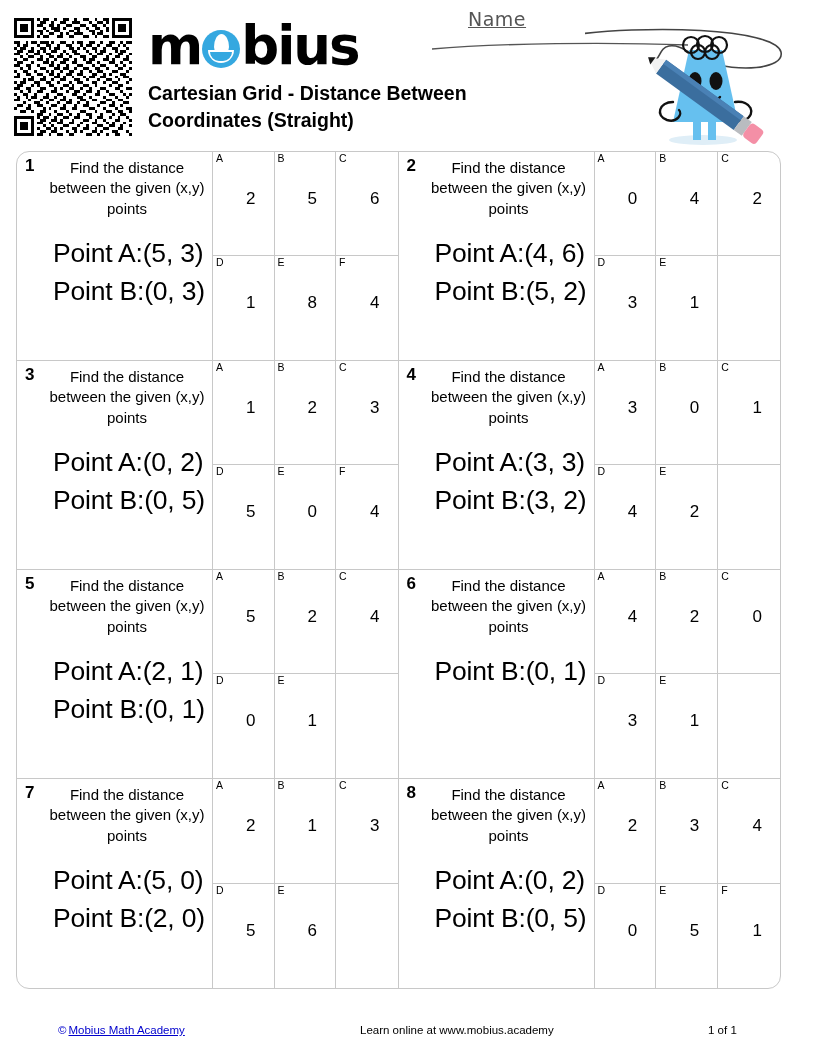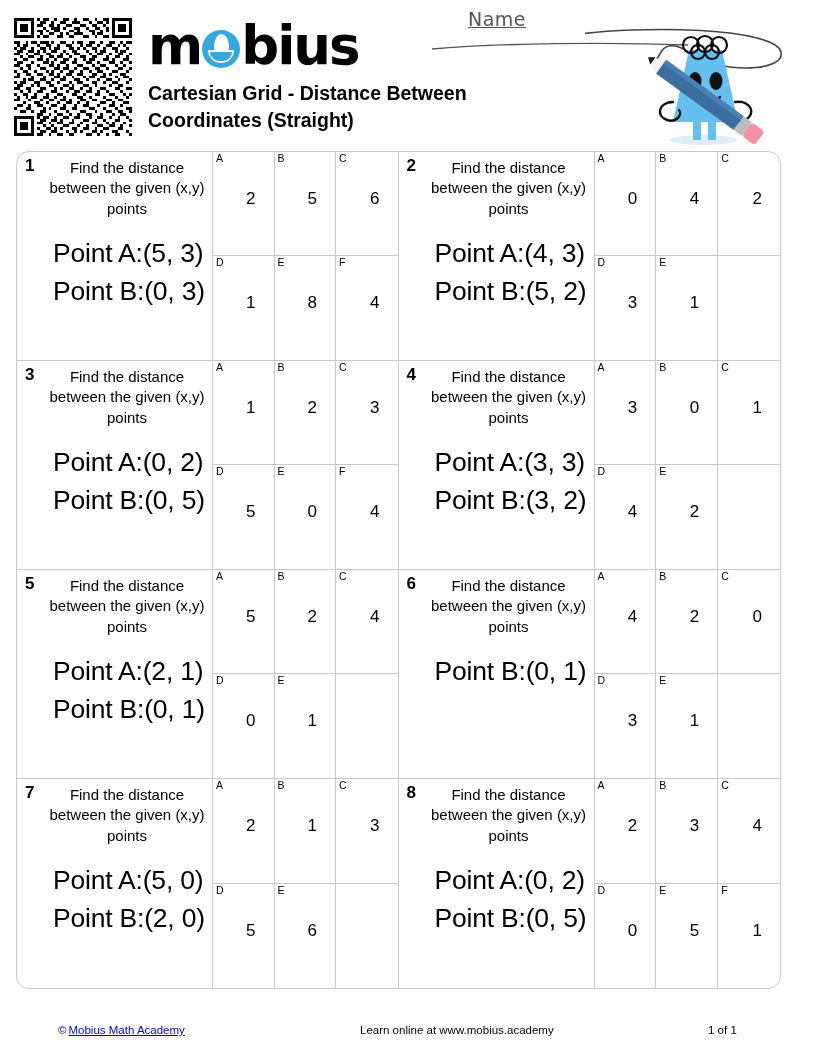--- a/index.html
+++ b/index.html
@@ -764,21 +764,21 @@
             <span class="opt-val">4</span>
           </div>
       </div>
     </div>
 
     <div class="problem">
       <div class="qcol">
         <div class="qnum">2</div>
         <div class="qprompt">Find the distance between the given (x,y) points</div>
         <div class="qbody">
-          <span class="ln">Point A:(4, 3)</span>
+          <span class="ln">Point A:(4, 6)</span>
           <span class="ln">Point B:(5, 2)</span>
         </div>
       </div>
       <div class="acol">
         <div class="opt">
             <span class="opt-label">A</span>
             <span class="opt-val">0</span>
           </div>
         <div class="opt">
             <span class="opt-label">B</span>

